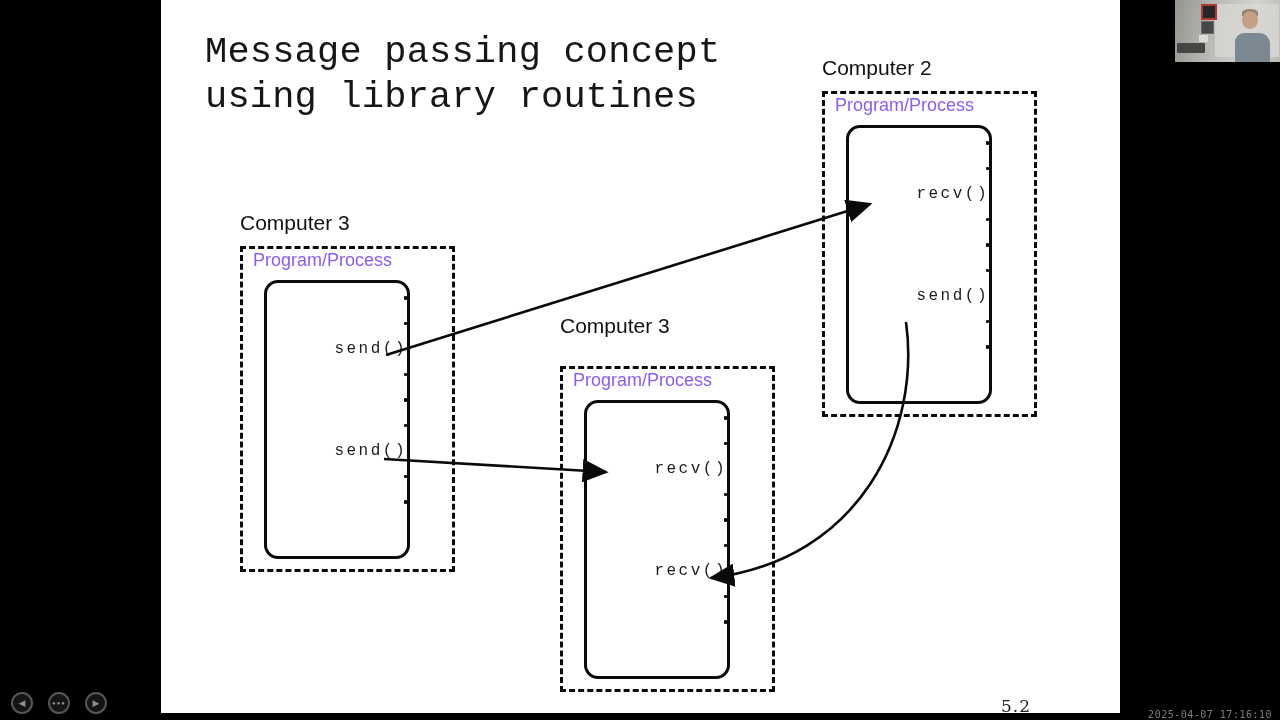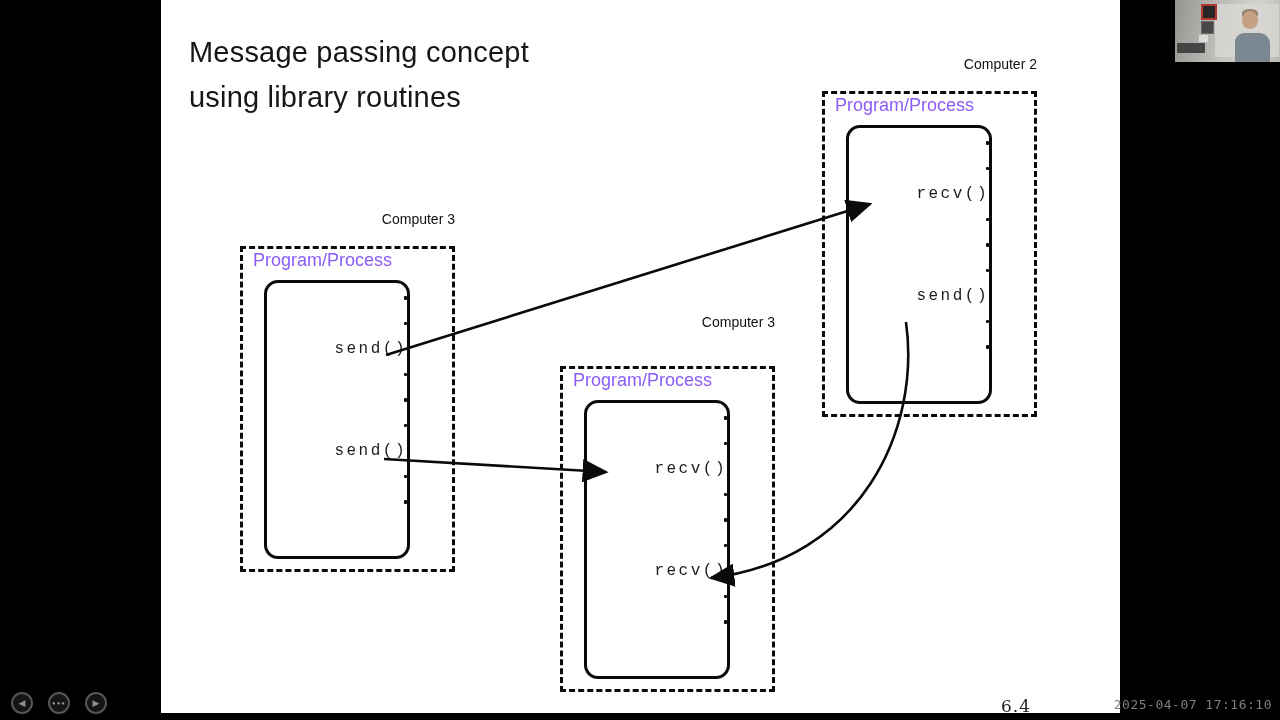--- a/index.html
+++ b/index.html
@@ -6,27 +6,27 @@
   body{
     width:1280px;height:720px;background:#000;position:relative;overflow:hidden;
     font-family:"Liberation Sans",sans-serif;
   }
   
   .slide{
     position:absolute;left:161px;top:0;width:959px;height:713px;
     background:#ffffff;overflow:hidden;
   }
   .slide-title{
-    position:absolute;left:28px;top:30px;
-    font-size:29px;line-height:45px;color:#161616;letter-spacing:.2px;
+    position:absolute;left:44px;top:30px;
+    font-size:37px;line-height:45px;color:#161616;letter-spacing:.2px;font-family:Liberation Mono, monospace;
   }
   
   .comp-label{
-    position:absolute;width:215px;text-align:right;
-    font-size:14px;color:#111;
+    position:absolute;width:215px;text-align:left;
+    font-size:21px;color:#111;
   }
   .dashed-box{
     position:absolute;width:215px;height:326px;
     border:3px dashed #0a0a0a;box-sizing:border-box;background:transparent;
   }
   .pp-label{
     position:absolute;left:10px;top:1px;font-size:18px;color:#8b5cf6;white-space:nowrap;
   }
   .process-rect{
     position:absolute;left:21px;top:31px;width:146px;height:279px;
@@ -53,22 +53,22 @@
   }
   
   .controls{position:absolute;left:11px;top:692px;display:flex;gap:15px;}
   .ctrl-btn{
     width:22px;height:22px;border-radius:50%;border:2px solid #565656;
     background:#141414;color:#8d8d8d;display:flex;align-items:center;justify-content:center;
     font-size:9px;box-sizing:border-box;padding:0;line-height:1;cursor:pointer;
   }
   .ctrl-btn.dots{font-size:6px;letter-spacing:1px;}
   .timestamp{
-    position:absolute;right:8px;bottom:8px;
-    font-family:"DejaVu Sans Mono",monospace;font-size:13px;color:#7e7e7e;letter-spacing:.5px;
+    position:absolute;right:8px;bottom:0;
+    font-family:"DejaVu Sans Mono",monospace;font-size:10px;color:#7e7e7e;letter-spacing:.5px;
   }
   
   .webcam{
     position:absolute;left:1175px;top:0;width:105px;height:62px;overflow:hidden;
     background:linear-gradient(100deg,#96948f 0%,#bdbcb8 40%,#d3d2ce 72%,#bab9b5 100%);
   }
   .whiteboard{position:absolute;left:38%;top:6%;right:1%;bottom:8%;background:#d8d7d3;opacity:.8;}
   .cam-sign-red{position:absolute;left:26px;top:4px;width:12px;height:12px;background:#262626;border:2px solid #b0392e;}
   .cam-sign-dark{position:absolute;left:26px;top:21px;width:11px;height:11px;background:#474747;border:1px solid #6b6b6b;}
   .cam-paper{position:absolute;left:24px;top:35px;width:9px;height:7px;background:#dcdbd7;}
@@ -186,21 +186,21 @@
     <defs>
       <marker id="ah" markerWidth="11" markerHeight="9" refX="9" refY="4.5" orient="auto">
         <path d="M0,0 L10,4.5 L0,9 z" fill="#0a0a0a"></path>
       </marker>
     </defs>
     <path d="M225,355 L709,204" stroke="#0a0a0a" stroke-width="2.6" fill="none" marker-end="url(#ah)"></path>
     <path d="M223,459 L445,472" stroke="#0a0a0a" stroke-width="2.6" fill="none" marker-end="url(#ah)"></path>
     <path d="M745,322 C760,430 700,560 550,578" stroke="#0a0a0a" stroke-width="2.6" fill="none" marker-end="url(#ah)"></path>
   </svg>
 
-  <div class="page-number">6.4</div>
+  <div class="page-number">5.2</div>
 </div>
 
 <div class="controls">
   <button class="ctrl-btn">
     <span>◀</span>
   </button>
   <button class="ctrl-btn dots">
     <span>●●●</span>
   </button>
   <button class="ctrl-btn">

